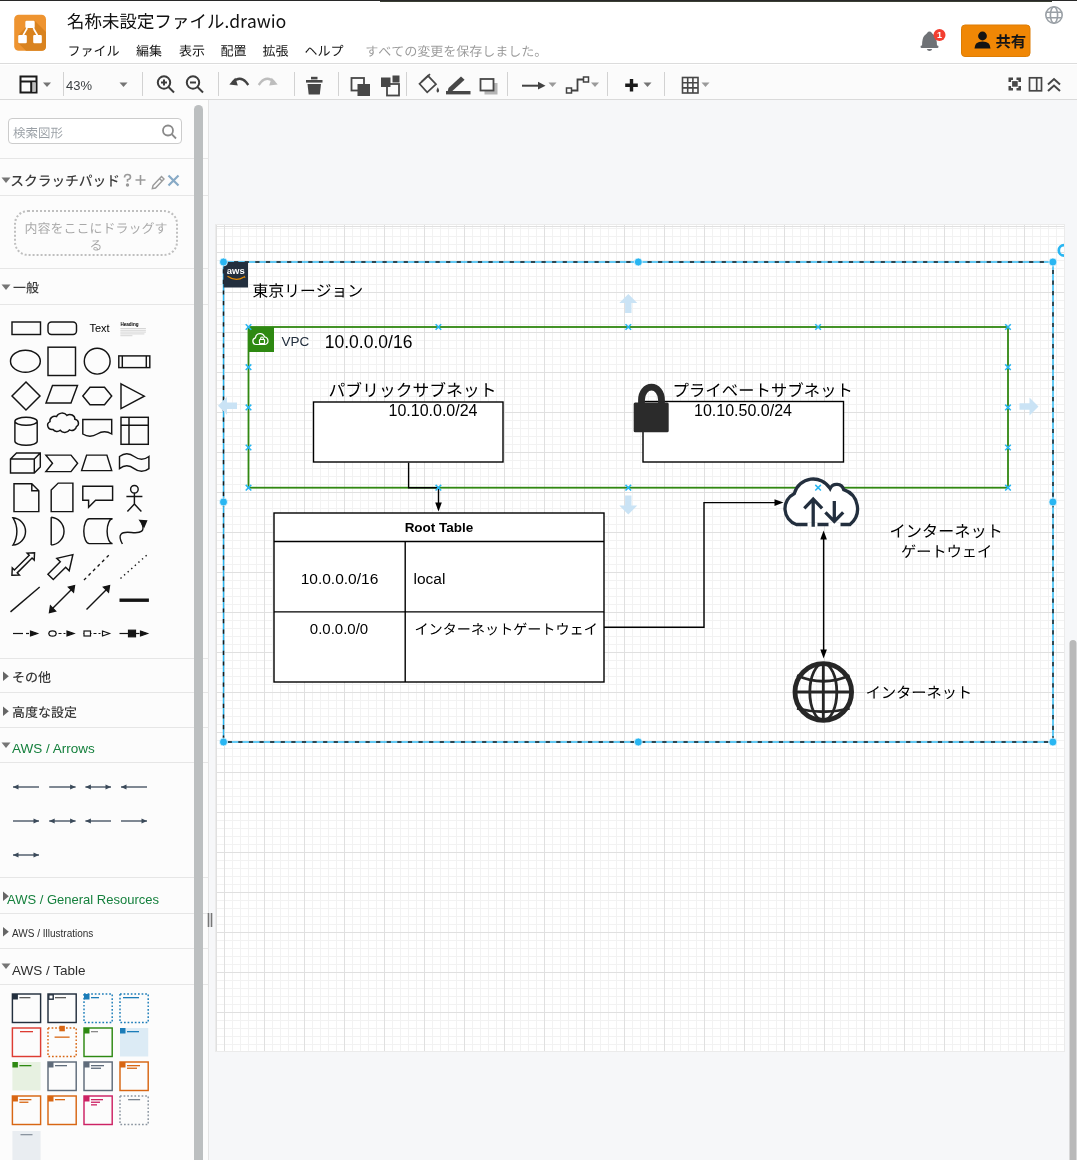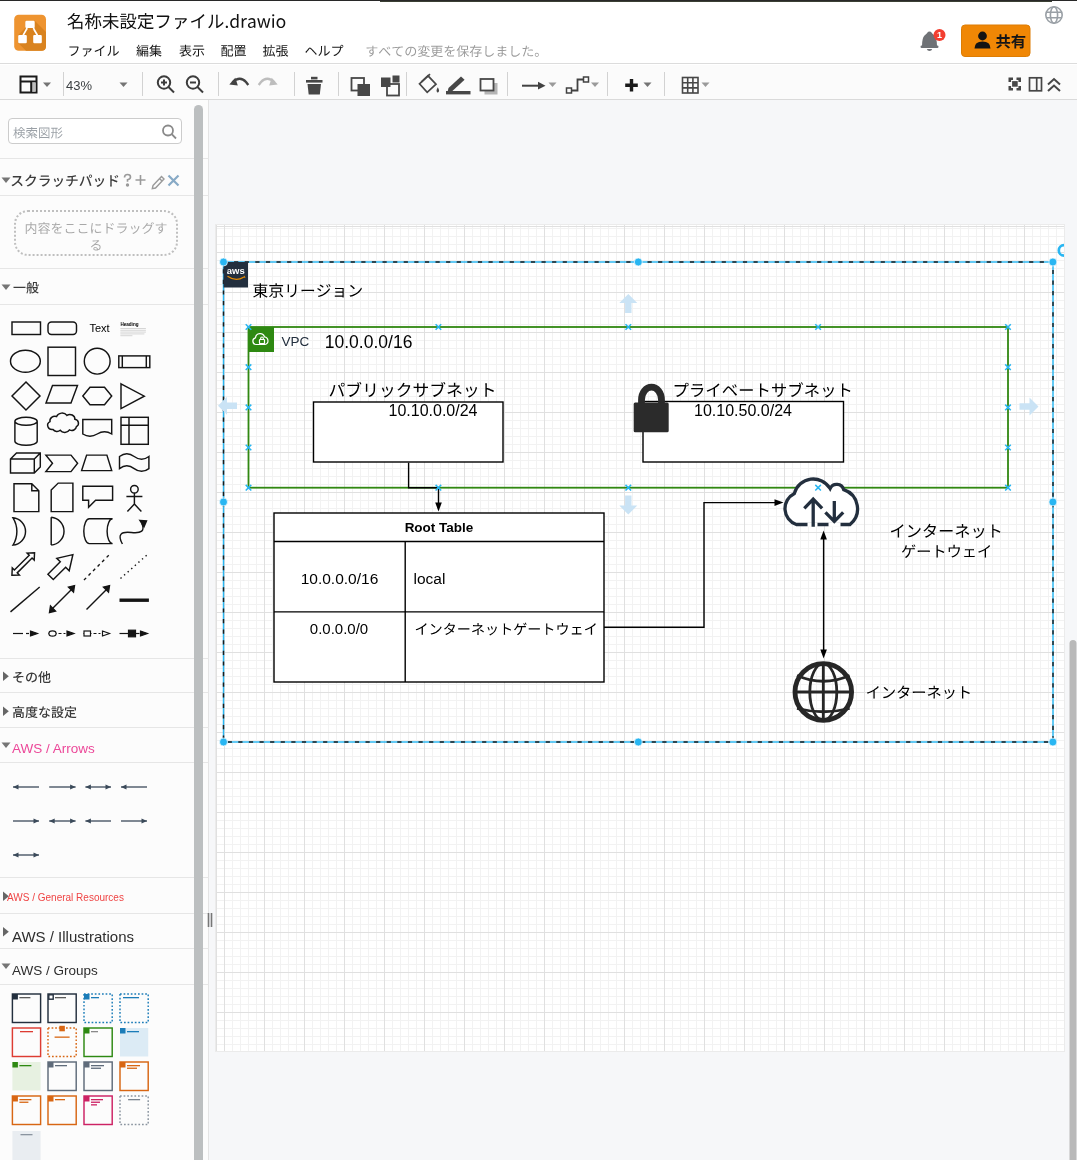--- a/index.html
+++ b/index.html
@@ -34,24 +34,24 @@
 <div class="abs" style="left:0;top:304px;width:209px;height:1px;background:#e6e6e6"></div>
 <div class="abs" style="left:0;top:658px;width:209px;height:1px;background:#e6e6e6"></div>
 <div class="abs" style="left:0;top:692px;width:209px;height:1px;background:#e6e6e6"></div>
 <div class="abs" style="left:0;top:727px;width:209px;height:1px;background:#e6e6e6"></div>
 <div class="abs" style="left:0;top:762px;width:209px;height:1px;background:#e6e6e6"></div>
 <div class="abs" style="left:0;top:877px;width:209px;height:1px;background:#e6e6e6"></div>
 <div class="abs" style="left:0;top:913px;width:209px;height:1px;background:#e6e6e6"></div>
 <div class="abs" style="left:0;top:948px;width:209px;height:1px;background:#e6e6e6"></div>
 <div class="abs" style="left:0;top:984px;width:209px;height:1px;background:#e6e6e6"></div>
 <div class="abs" style="left:66px;top:78px;font-size:13px;color:#3c4043">43%</div>
-<div class="abs" style="left:12px;top:741px;font-size:13.5px;color:#ec4899">AWS / Arrows</div>
-<div class="abs" style="left:7px;top:892px;font-size:10px;color:#ef4444">AWS / General Resources</div>
-<div class="abs" style="left:12px;top:927.5px;font-size:15px;color:#2e2e2e">AWS / Illustrations</div>
-<div class="abs" style="left:12px;top:963px;font-size:13.5px;color:#2e2e2e">AWS / Groups</div>
+<div class="abs" style="left:12px;top:741px;font-size:13.5px;color:#15803d">AWS / Arrows</div>
+<div class="abs" style="left:7px;top:892px;font-size:13px;color:#15803d">AWS / General Resources</div>
+<div class="abs" style="left:12px;top:927.5px;font-size:10px;color:#2e2e2e">AWS / Illustrations</div>
+<div class="abs" style="left:12px;top:963px;font-size:13.5px;color:#2e2e2e">AWS / Table</div>
 <svg class="abs" style="left:0;top:0" width="1077" height="1160" viewBox="0 0 1077 1160" fill="none">
 
 <g>
       <rect x="14.2" y="14.8" width="31.8" height="36" rx="4.5" fill="#ee9430"></rect>
 <path d="M34.7 20.7 L46 32 V46.3 Q46 50.8 41.5 50.8 L26 50.8 L18.2 43.1 L18.2 34.9 L25.3 27.8 L25.3 20.7 Z" fill="#d9831f"></path>
 <path d="M30.4 29.3 L25.7 34.9 L35.1 34.9 Z" fill="#d9831f"></path>
 <rect x="28.1" y="34" width="4.6" height="9.1" fill="#d9831f"></rect>
 <rect x="25.3" y="20.7" width="9.4" height="7.3" rx="1.2" fill="#fff"></rect>
 <rect x="25.9" y="27.6" width="1.7" height="2" fill="#fff"></rect>
 <rect x="32.9" y="27.6" width="1.7" height="2" fill="#fff"></rect>

